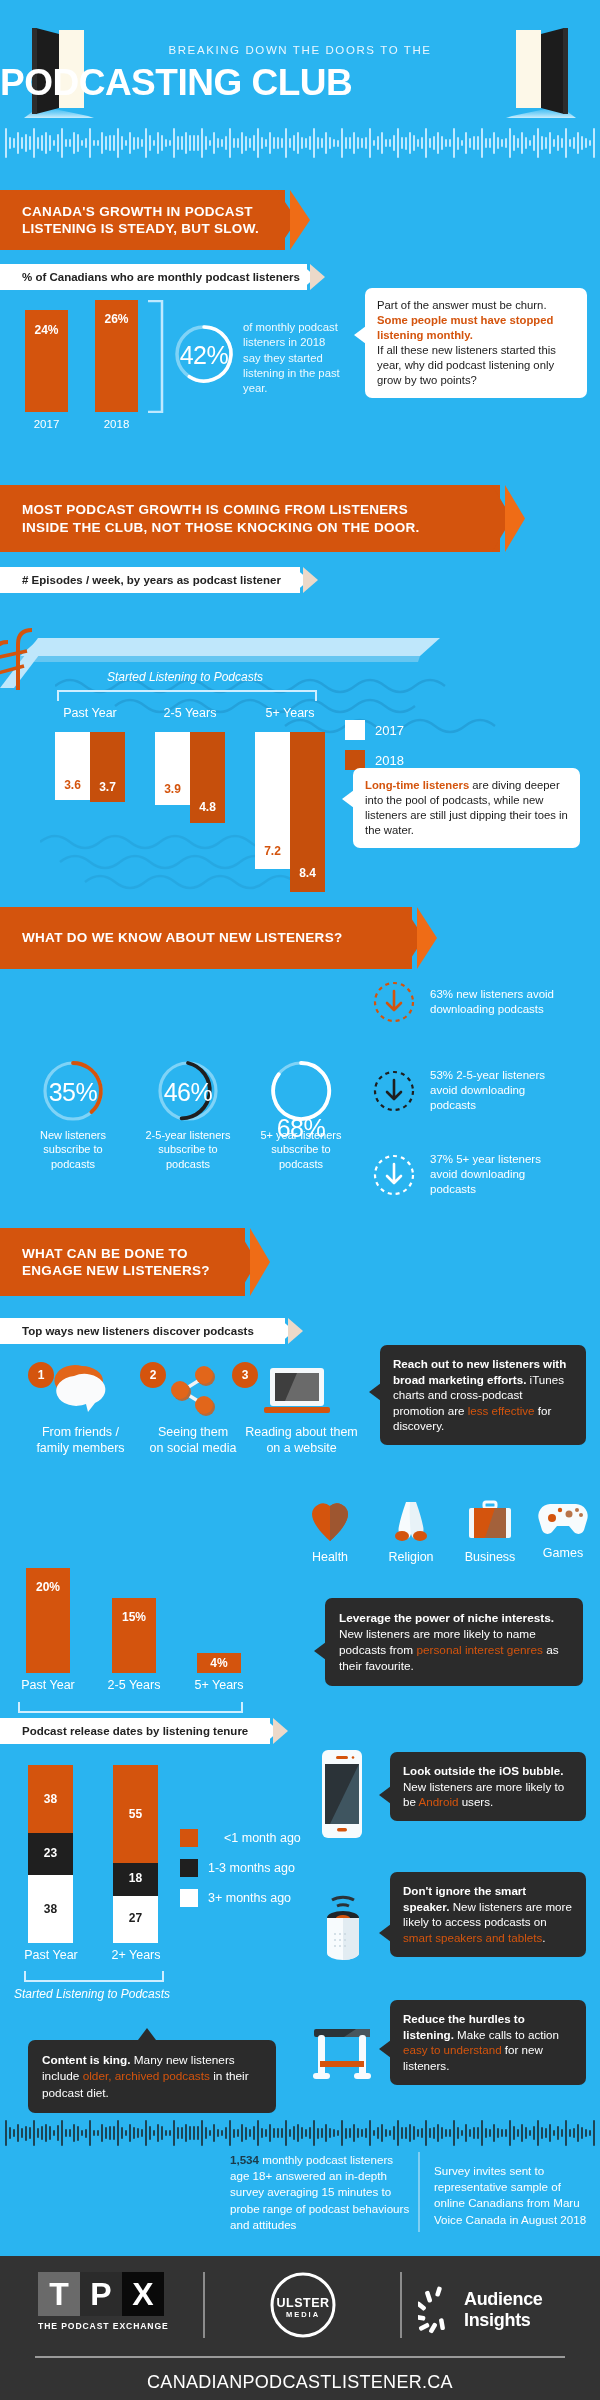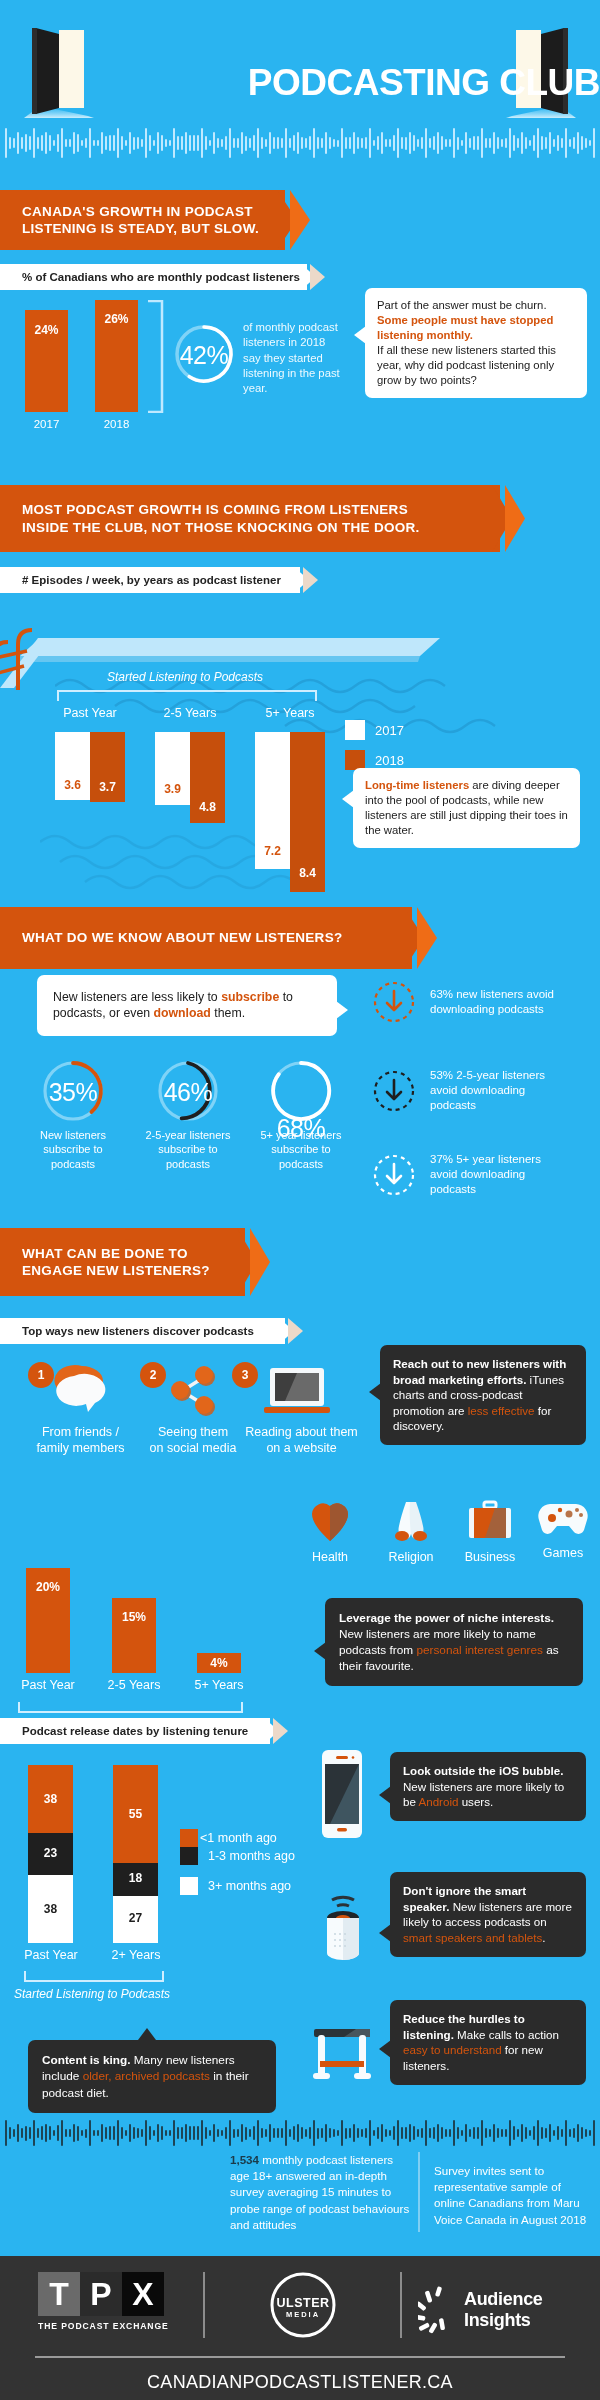--- a/index.html
+++ b/index.html
@@ -101,21 +101,22 @@
           <stop offset="1" stop-color="#eaf9ff" stop-opacity=".85"></stop>
         </linearGradient>
           </defs>
         <polygon points="54,78 6,88 0,90 70,90" fill="url(#glowR)"></polygon>
         <rect x="10" y="2" width="25" height="78" fill="#fdf8e8"></rect>
         <polygon points="58,0 35,6 35,80 58,86" fill="#1c1c1c"></polygon>
         <rect x="57" y="0" width="5" height="86" fill="#2d2d2d"></rect>
       </svg>
     </div>
 
-    <div class="abs" style="left:0;top:62px;width:600px;text-align:right;font-size:37px;font-weight:bold;letter-spacing:-.5px;color:#fff;">PODCASTING CLUB</div>
+    <div class="abs" style="left:0;top:44px;width:600px;text-align:center;font-size:11.5px;letter-spacing:1.6px;color:#eaf7ff;">BREAKING DOWN THE DOORS TO THE</div>
+    <div class="abs" style="left:0;top:62px;width:600px;text-align:left;font-size:37px;font-weight:bold;letter-spacing:-.5px;color:#fff;">PODCASTING CLUB</div>
   </div>
 
   <div class="wave" id="wave-top" style="left:0;top:126px;width:600px;height:34px;justify-content:center;">
       <i style="height: 30px; background: rgb(191, 233, 255);"></i>
       <i style="height: 12.8px; background: rgb(191, 233, 255);"></i>
       <i style="height: 9.4px; background: rgb(191, 233, 255);"></i>
       <i style="height: 21.6px; background: rgb(191, 233, 255);"></i>
       <i style="height: 12.2px; background: rgb(191, 233, 255);"></i>
       <i style="height: 17.3px; background: rgb(191, 233, 255);"></i>
       <i style="height: 13.7px; background: rgb(191, 233, 255);"></i>
@@ -400,24 +401,20 @@
   <div class="sec-banner" style="top:907px;width:412px;height:62px;">
     <span>WHAT DO WE KNOW ABOUT NEW LISTENERS?</span>
     <span class="chev">
       <svg viewBox="0 0 34 62" preserveAspectRatio="none">
         <polygon points="0,0 20,31 0,62" fill="#d4540d"></polygon>
         <polygon points="13,0 33,31 13,62" fill="#ef6c16"></polygon>
       </svg>
     </span>
   </div>
 
-  <div class="bubble" style="left:37px;top:975px;width:300px;padding:14px 16px;font-size:12.3px;">
-    <span class="tail right" style="top:26px;"></span>
-    <span>New listeners are less likely to </span><span class="orange bold">subscribe</span><span> to podcasts, or even </span><span class="orange bold">download</span><span> them.</span>
-  </div>
 
   <div class="abs" style="left:0;top:1058px;width:360px;height:120px;">
 
     <div class="abs" style="left:40px;top:0;">
       <svg width="66" height="66" viewBox="0 0 66 66">
         <circle cx="33" cy="33" r="28" fill="none" stroke="#7fd3f7" stroke-width="3.2"></circle>
         <path d="M33 5 A28 28 0 0 1 51.4 54" fill="none" stroke="#d4540d" stroke-width="3.8" stroke-linecap="round"></path>
       </svg>
       <div class="donut-num" style="left:0;top:20px;width:66px;text-align:center;">35%</div>
       <div class="abs" style="left:-16px;top:70px;width:98px;text-align:center;font-size:11px;line-height:1.3;">New listeners subscribe to podcasts</div>
@@ -628,21 +625,21 @@
 
     <div class="tick-lbl" style="left:16px;top:183px;width:70px;text-align:center;font-size:12.5px;">Past Year</div>
     <div class="tick-lbl" style="left:101px;top:183px;width:70px;text-align:center;font-size:12.5px;">2+ Years</div>
 
     <svg class="abs" style="left:24px;top:206px;" width="140" height="12">
       <path d="M1 0 V10 H139 V0" fill="none" stroke="#cfeeff" stroke-width="2"></path>
     </svg>
     <div class="abs" style="left:14px;top:222px;width:170px;text-align:left;font-style:italic;font-size:12px;">Started Listening to Podcasts</div>
 
     <div class="abs" style="left:180px;top:64px;">
-      <div style="display:flex;align-items:center;gap:2px;">
+      <div style="display:flex;align-items:center;gap:26px;margin-bottom:12px;">
         <span style="width:18px;height:18px;background:#d4540d;display:block;"></span>
         <span style="font-size:12.5px;">&lt;1 month ago</span>
       </div>
       <div style="display:flex;align-items:center;gap:10px;margin-bottom:12px;">
         <span style="width:18px;height:18px;background:#1f1f1f;display:block;"></span>
         <span style="font-size:12.5px;">1-3 months ago</span>
       </div>
       <div style="display:flex;align-items:center;gap:10px;">
         <span style="width:18px;height:18px;background:#fff;display:block;"></span>
         <span style="font-size:12.5px;">3+ months ago</span>

